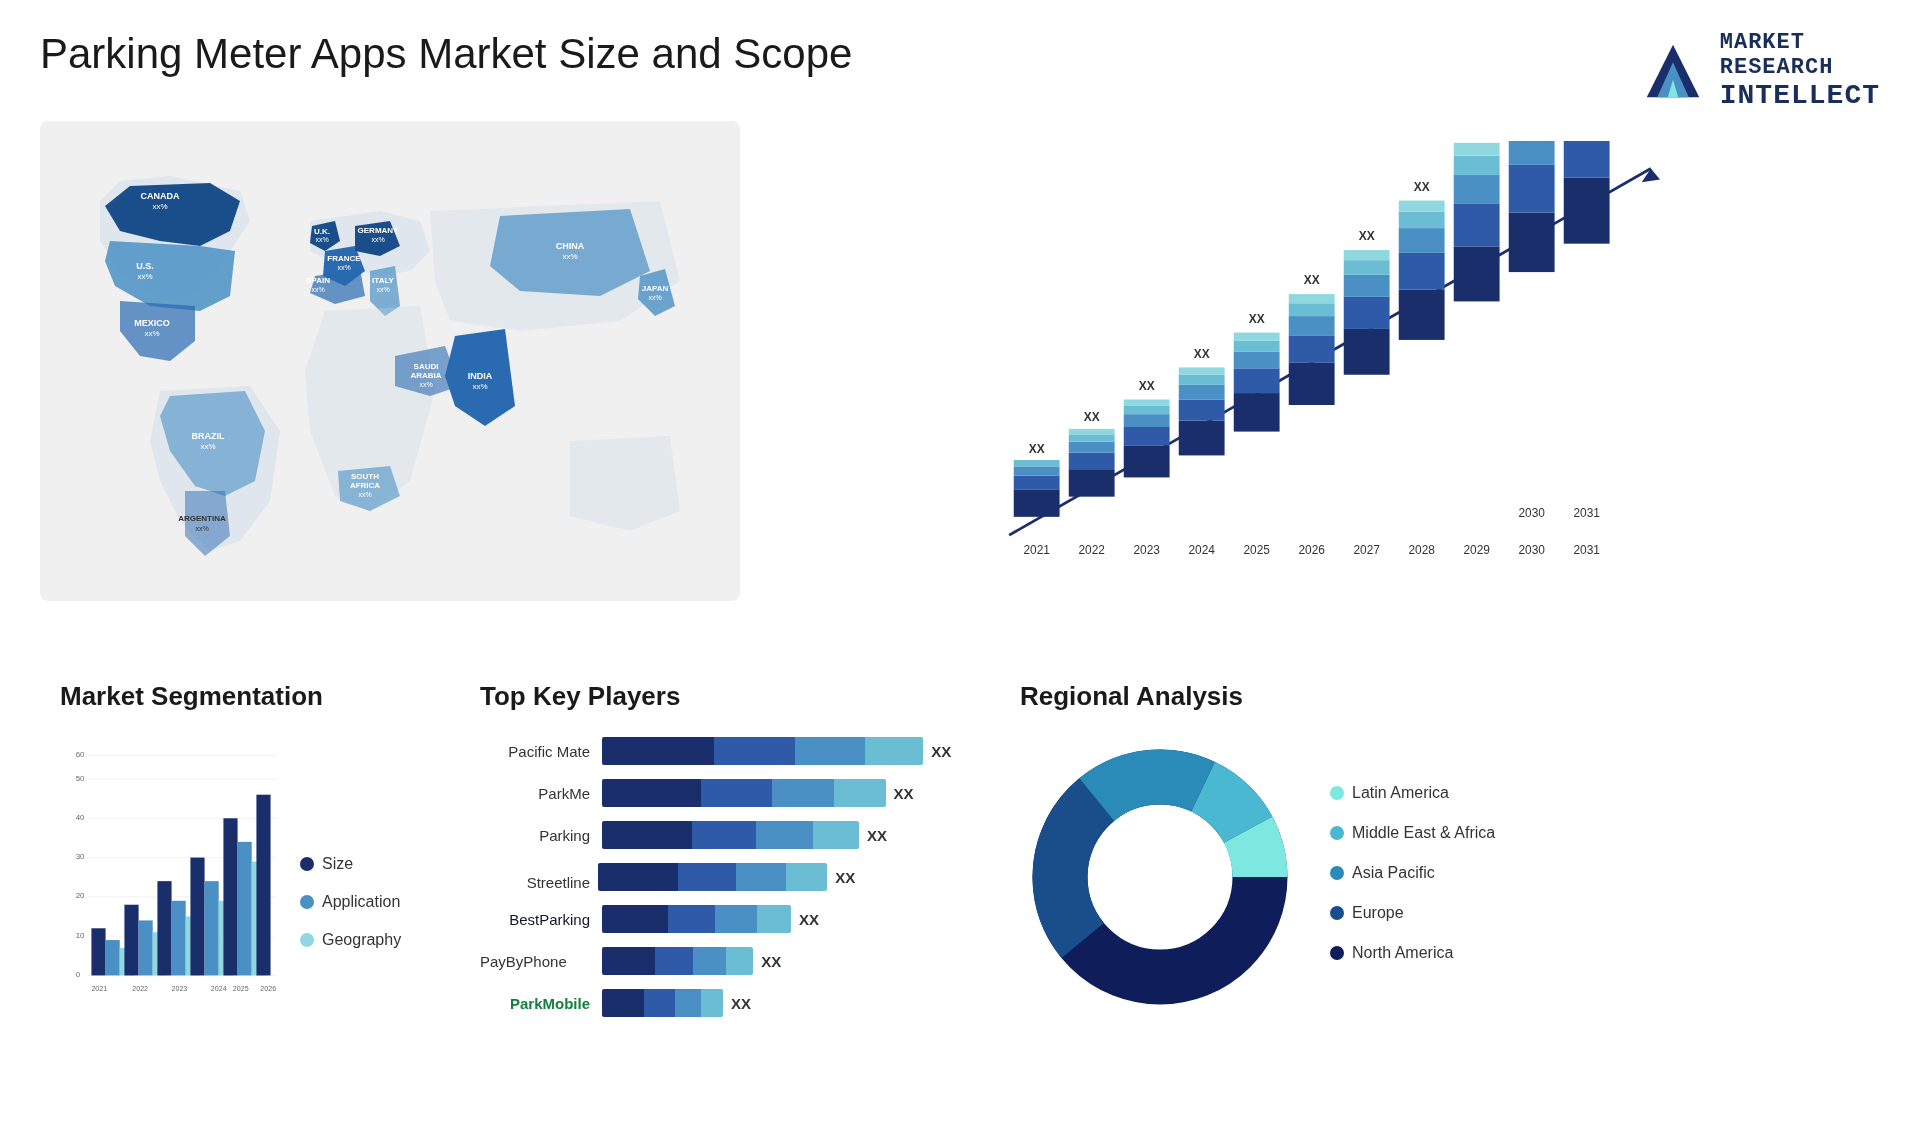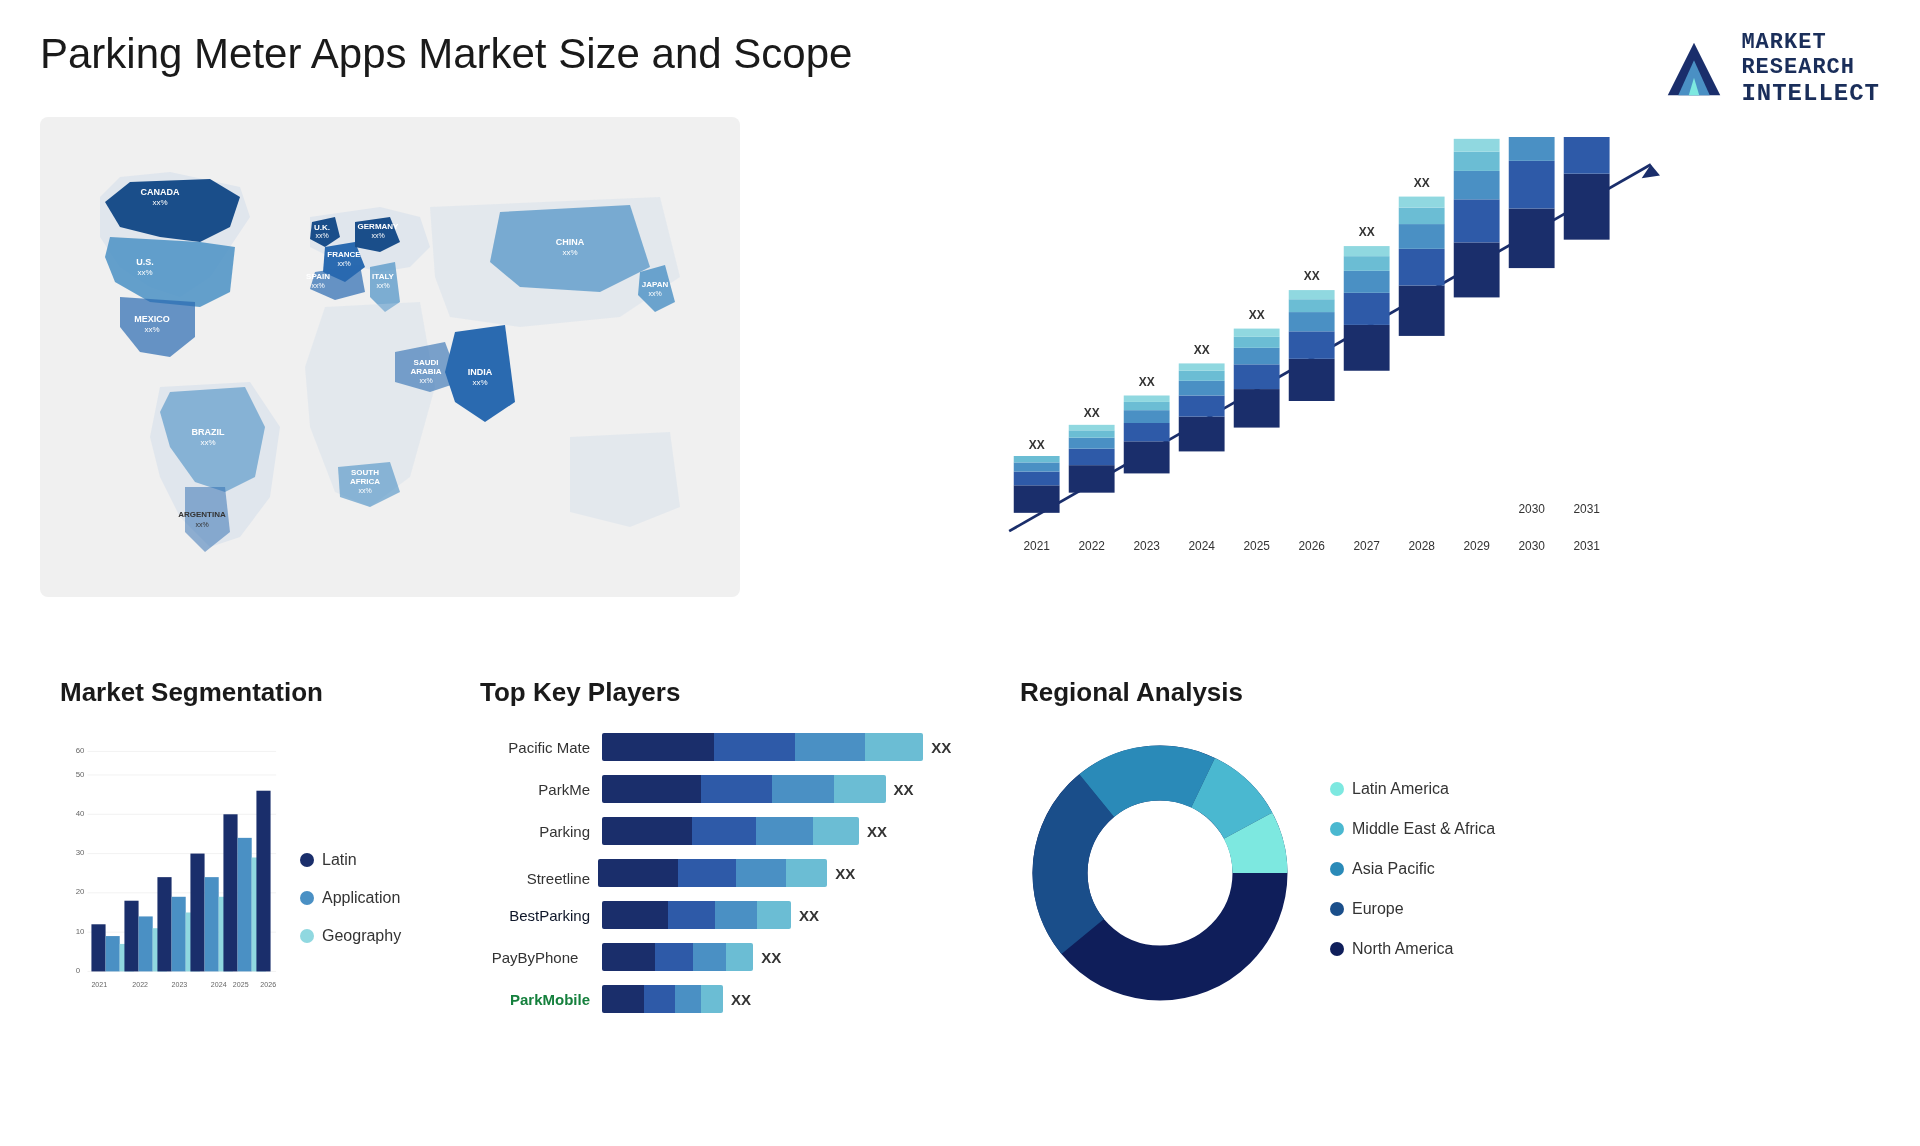--- a/index.html
+++ b/index.html
@@ -45,21 +45,21 @@
       color: #1a2e5a;
       letter-spacing: 1px;
     }
     .logo-text .brand-mid {
       font-size: 22px;
       font-weight: 800;
       color: #1a2e5a;
       letter-spacing: 1px;
     }
     .logo-text .brand-bot {
-      font-size: 24px;
+      font-size: 28px;
       font-weight: 800;
       color: #1a2e5a;
       letter-spacing: 1px;
     }
 
     
     .main-content {
       display: flex;
       flex-direction: column;
       padding: 0 40px;
@@ -391,21 +391,21 @@
           <text x="50" y="318" font-size="9" fill="#666" text-anchor="middle">2021</text>
           <text x="102" y="318" font-size="9" fill="#666" text-anchor="middle">2022</text>
           <text x="152" y="318" font-size="9" fill="#666" text-anchor="middle">2023</text>
           <text x="202" y="318" font-size="9" fill="#666" text-anchor="middle">2024</text>
           <text x="230" y="318" font-size="9" fill="#666" text-anchor="middle">2025</text>
           <text x="265" y="318" font-size="9" fill="#666" text-anchor="middle">2026</text>
         </svg>
         <div style="display:flex; flex-direction:column; gap:12px; padding-bottom:50px;">
           <div class="legend-item">
             <div class="legend-dot" style="background:#1a2e6b;"></div>
-            <span>Latin</span>
+            <span>Size</span>
           </div>
           <div class="legend-item">
             <div class="legend-dot" style="background:#4a90c4;"></div>
             <span>Application</span>
           </div>
           <div class="legend-item">
             <div class="legend-dot" style="background:#90d8e0;"></div>
             <span>Geography</span>
           </div>
         </div>
@@ -471,21 +471,21 @@
                 <div style="height: 28px; width: 50%; display: flex; border-radius: 2px; overflow: hidden;">
                   <div style="flex: 0 0 35%; background: rgb(26, 46, 107);"></div>
                   <div style="flex: 0 0 25%; background: rgb(46, 90, 168);"></div>
                   <div style="flex: 0 0 22%; background: rgb(74, 144, 196);"></div>
                   <div style="flex: 1 1 0%; background: rgb(107, 189, 212);"></div>
                 </div>
                 <span style="font-size: 15px; font-weight: bold; color: rgb(51, 51, 51); flex-shrink: 0;">XX</span>
               </div>
             </div>
             <div style="display: flex; align-items: center; margin-bottom: 14px; gap: 12px;">
-              <span style="width: 110px; font-size: 15px; color: rgb(51, 51, 51); text-align: center; flex-shrink: 0;">PayByPhone</span>
+              <span style="width: 110px; font-size: 15px; color: rgb(51, 51, 51); text-align: left; flex-shrink: 0;">PayByPhone</span>
               <div style="flex: 1 1 0%; display: flex; align-items: center; gap: 8px;">
                 <div style="height: 28px; width: 40%; display: flex; border-radius: 2px; overflow: hidden;">
                   <div style="flex: 0 0 35%; background: rgb(26, 46, 107);"></div>
                   <div style="flex: 0 0 25%; background: rgb(46, 90, 168);"></div>
                   <div style="flex: 0 0 22%; background: rgb(74, 144, 196);"></div>
                   <div style="flex: 1 1 0%; background: rgb(107, 189, 212);"></div>
                 </div>
                 <span style="font-size: 15px; font-weight: bold; color: rgb(51, 51, 51); flex-shrink: 0;">XX</span>
               </div>
             </div>

